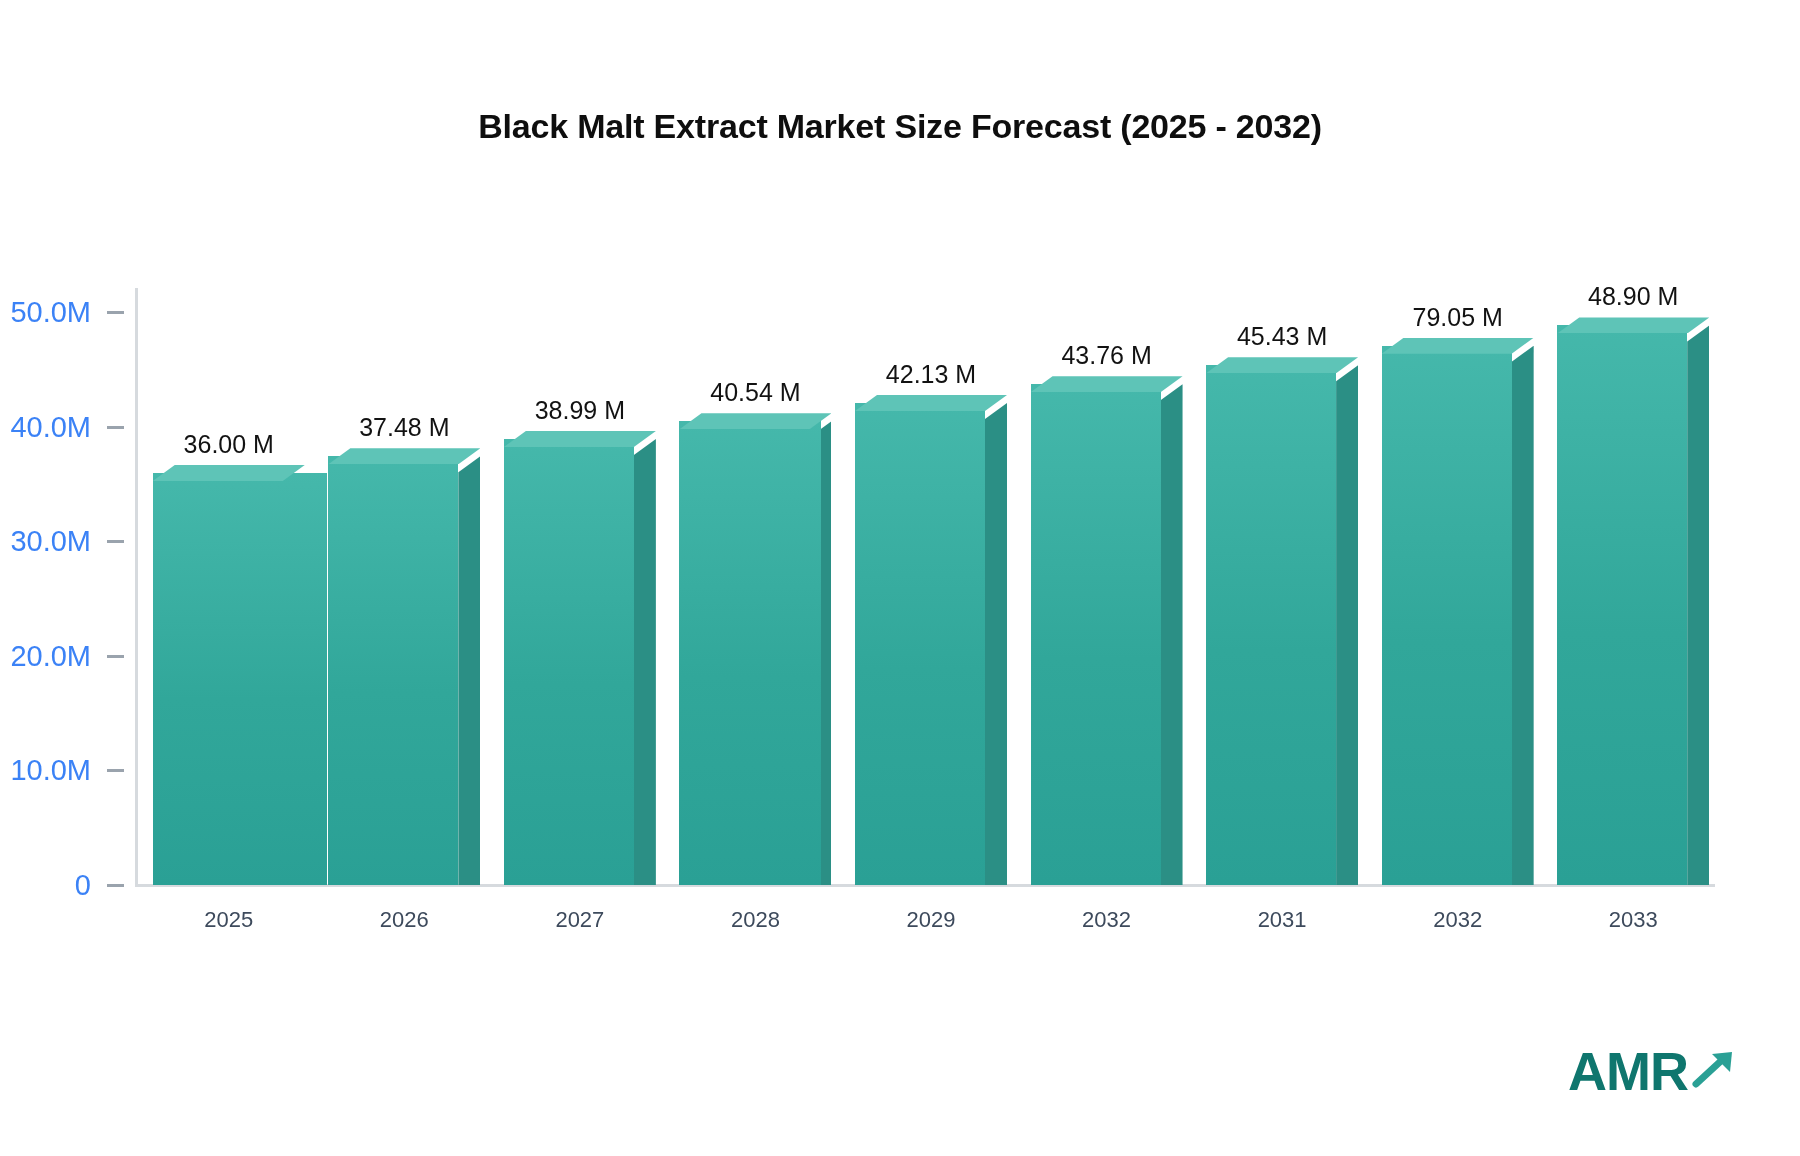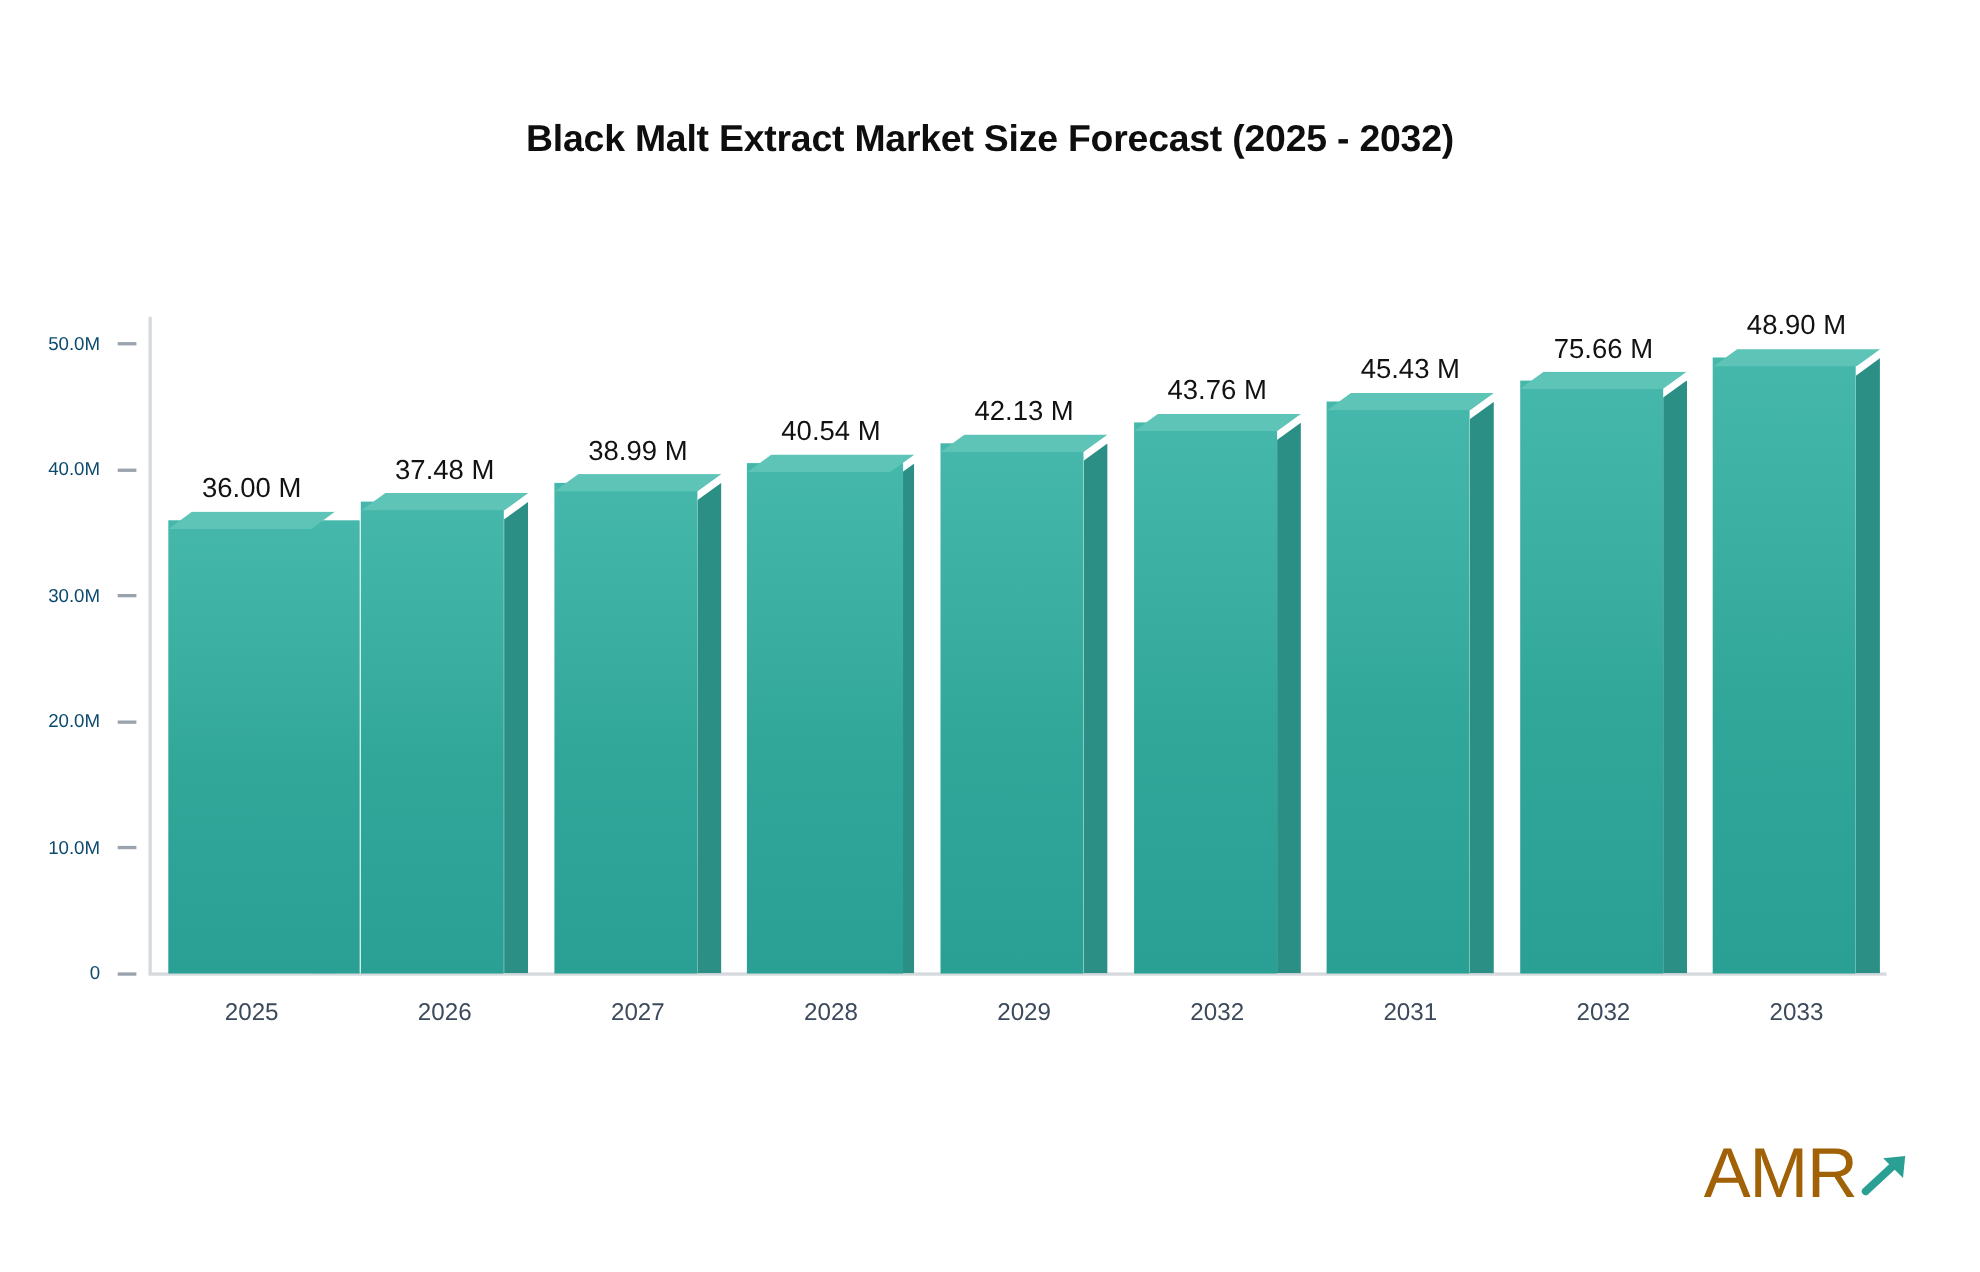--- a/index.html
+++ b/index.html
@@ -72,22 +72,22 @@
   .ytick {
     position: absolute;
     right: 100%;
     height: 0;
     display: flex;
     align-items: center;
     justify-content: flex-end;
     white-space: nowrap;
   }
   .ytick .ylabel {
-    font-size: 17px;
-    color: #0c4a6e;
+    font-size: 29px;
+    color: #3b82f6;
     margin-right: 16px;
   }
   .ytick .ydash {
     width: 17px;
     height: 3px;
     background: #9aa3ad;
     margin-right: 11px;
   }
 
   
@@ -163,23 +163,23 @@
 
   
   .logo {
     position: absolute;
     right: 62px;
     bottom: 58px;
     display: flex;
     align-items: flex-end;
   }
   .logo-text {
-    font-size: 64px;
-    font-weight: normal;
-    color: #a16207;
+    font-size: 54px;
+    font-weight: bold;
+    color: #0f766e;
     letter-spacing: -1px;
     line-height: 1;
   }
   .logo-arrow {
     margin-left: 4px;
     margin-bottom: 6px;
   }
 </style>
 </head>
 <body>
@@ -267,21 +267,21 @@
           <div class="bar-side" style="left: 130px; height: 519.824px;"></div>
           <div class="bar-face" style="height: 519.824px;"></div>
           <div class="bar-top" style="left: 0px; width: 152px; bottom: 511.824px; clip-path: polygon(0px 16px, 22px 0px, 100% 0px, 130px 16px);"></div>
           <div class="bar-label" style="width: 152px;">45.43 M</div>
           <div class="xtick" style="width: 152px;">2031</div>
         </div>
         <div class="bar-group" style="left: 1246.67px; width: 130px; height: 539.39px;">
           <div class="bar-side" style="left: 130px; height: 539.39px;"></div>
           <div class="bar-face" style="height: 539.39px;"></div>
           <div class="bar-top" style="left: 0px; width: 152px; bottom: 531.39px; clip-path: polygon(0px 16px, 22px 0px, 100% 0px, 130px 16px);"></div>
-          <div class="bar-label" style="width: 152px;">75.66 M</div>
+          <div class="bar-label" style="width: 152px;">79.05 M</div>
           <div class="xtick" style="width: 152px;">2032</div>
         </div>
         <div class="bar-group" style="left: 1422.22px; width: 130px; height: 559.529px;">
           <div class="bar-side" style="left: 130px; height: 559.529px;"></div>
           <div class="bar-face" style="height: 559.529px;"></div>
           <div class="bar-top" style="left: 0px; width: 152px; bottom: 551.529px; clip-path: polygon(0px 16px, 22px 0px, 100% 0px, 130px 16px);"></div>
           <div class="bar-label" style="width: 152px;">48.90 M</div>
           <div class="xtick" style="width: 152px;">2033</div>
         </div>
       </div>

